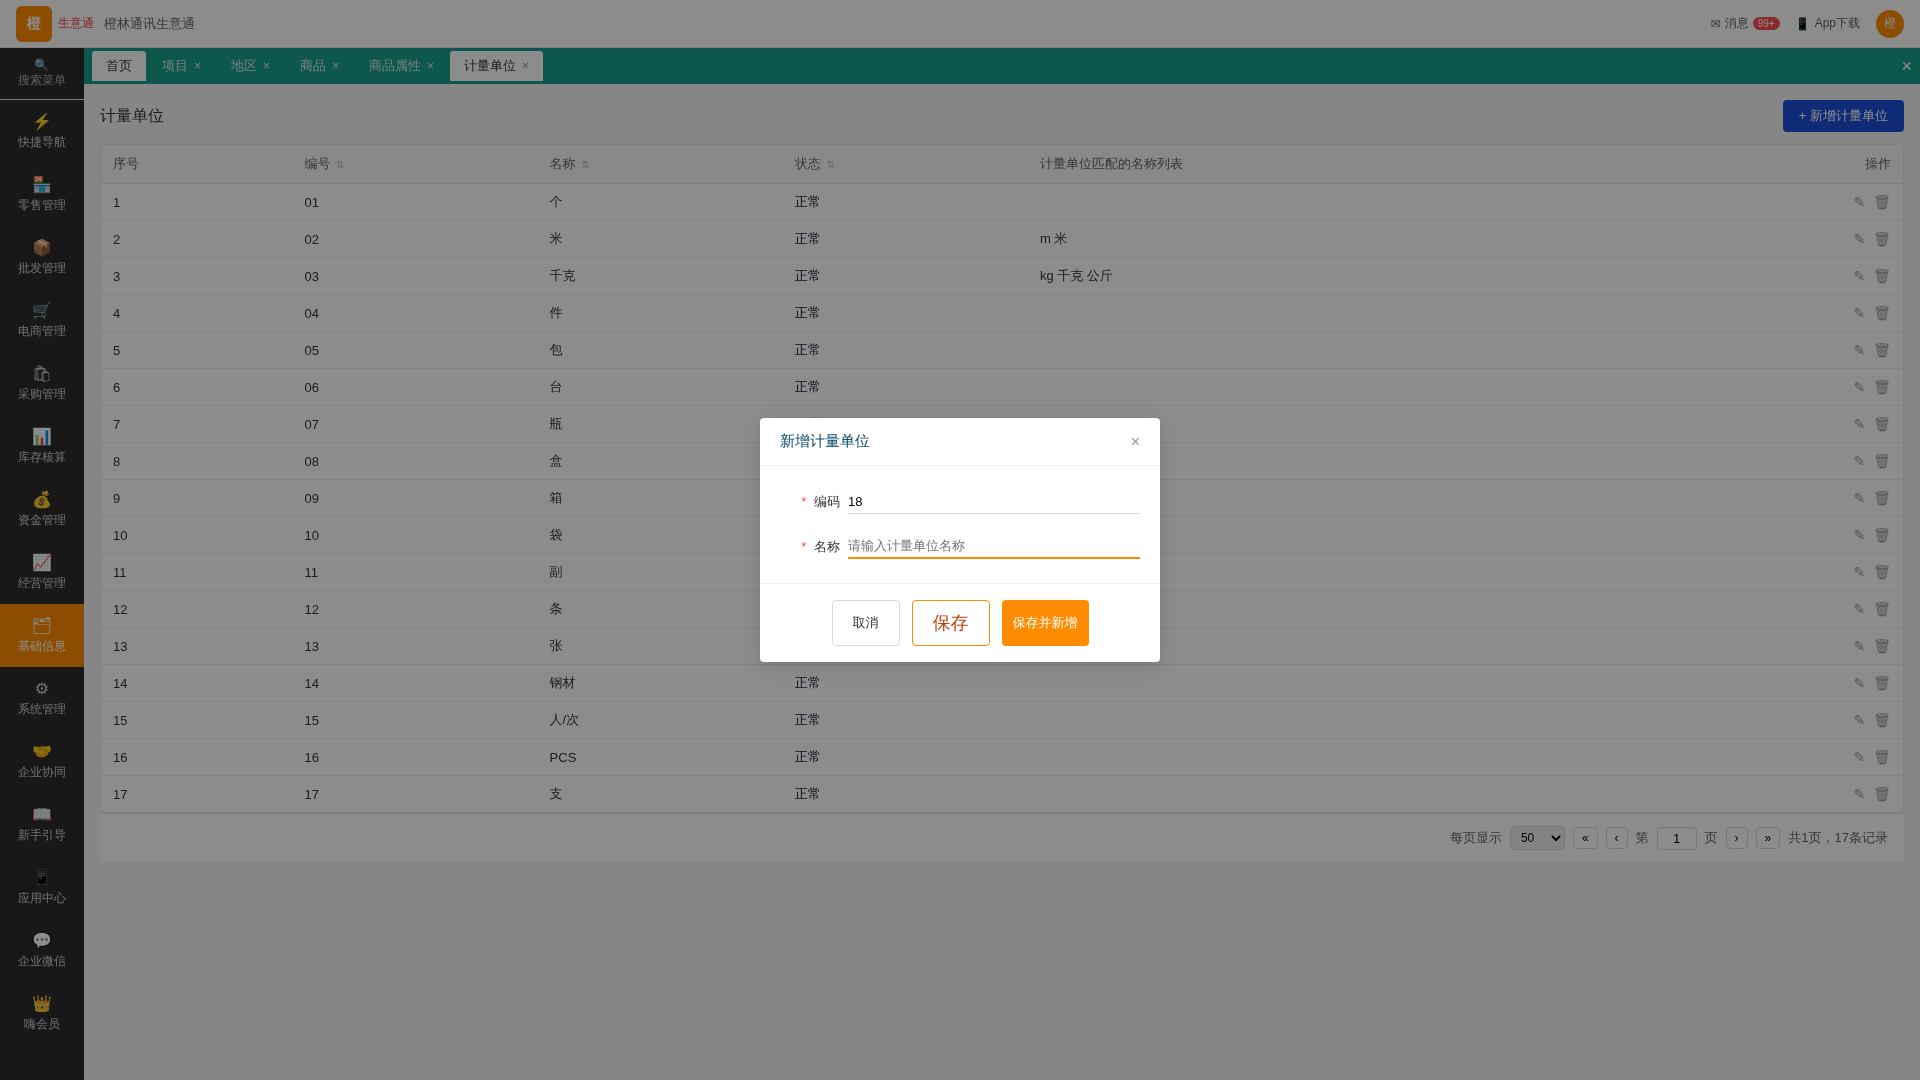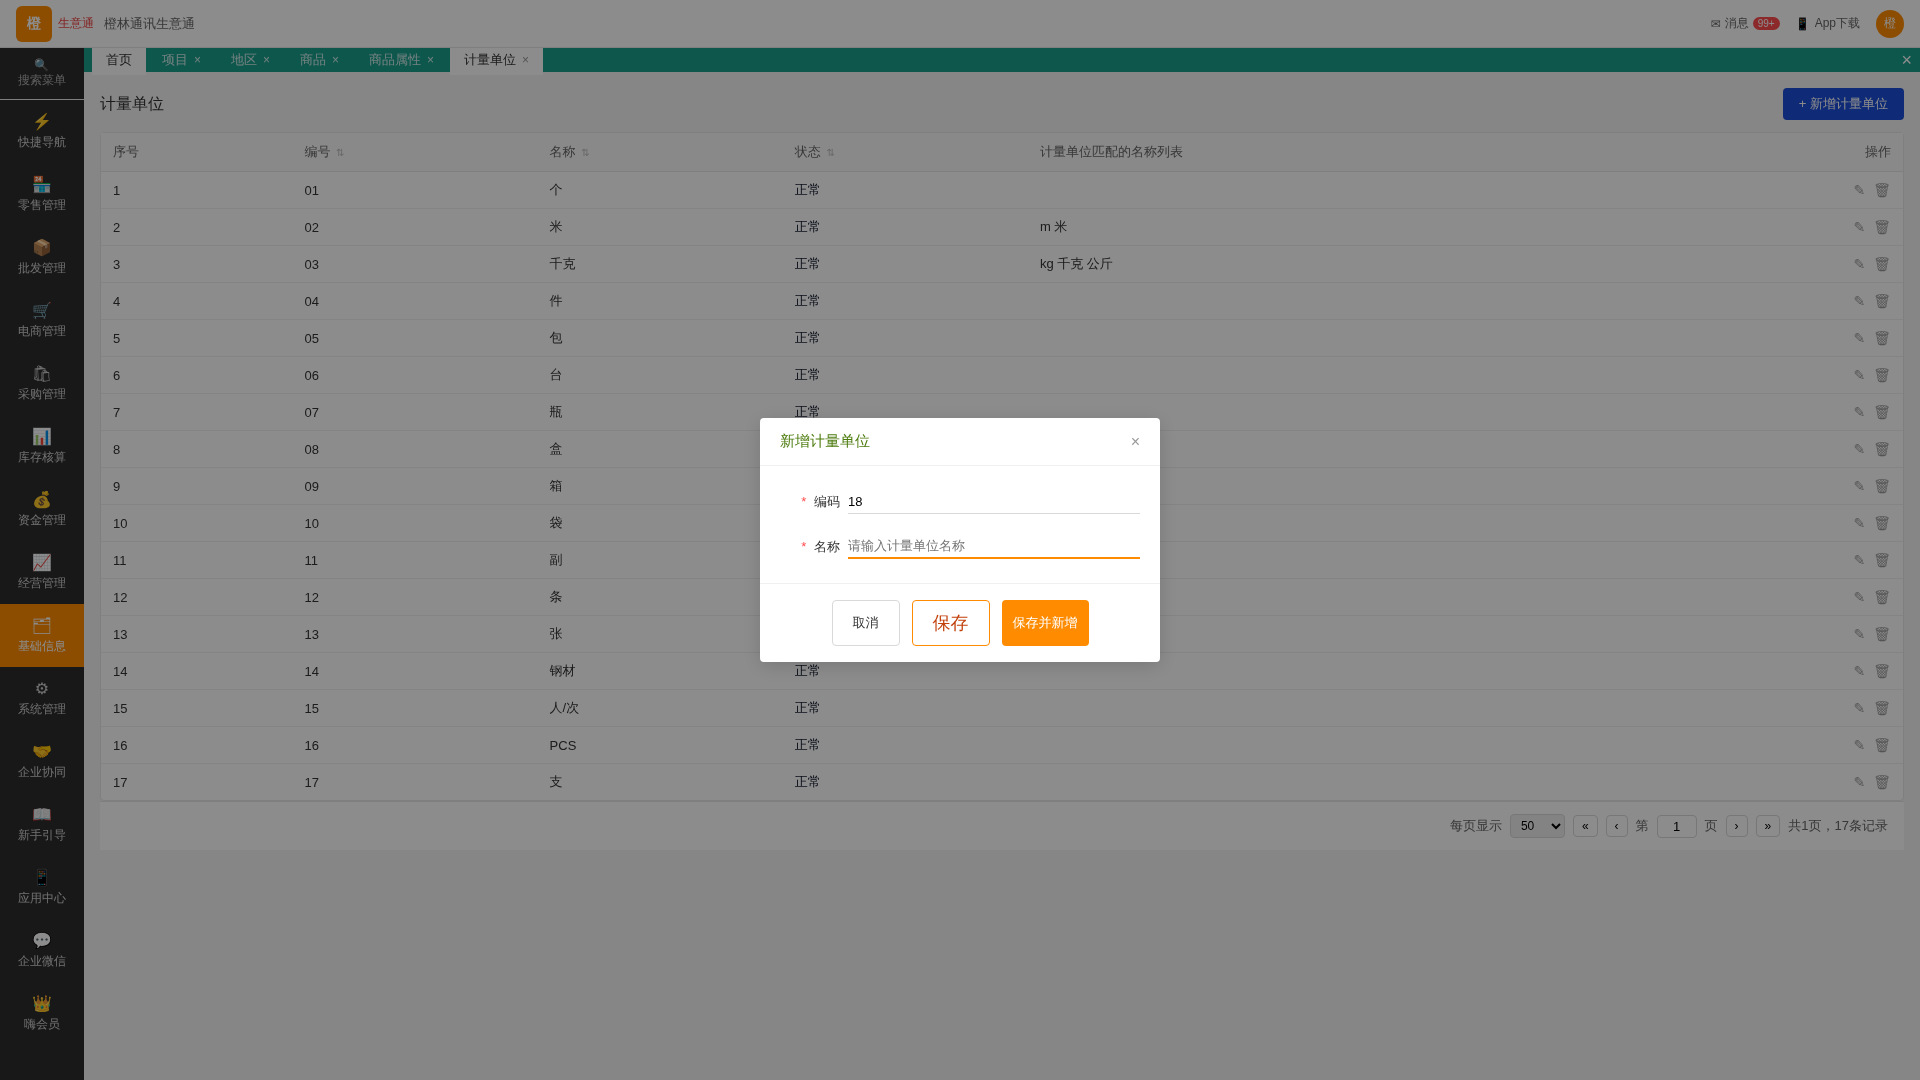--- a/index.html
+++ b/index.html
@@ -23,21 +23,21 @@
     
     .sidebar { width: 84px; background: #2d2d2d; display: flex; flex-direction: column; overflow-y: auto; }
     .sidebar-item { padding: 12px 8px; text-align: center; color: #ccc; cursor: pointer; font-size: 12px; display: flex; flex-direction: column; align-items: center; gap: 3px; }
     .sidebar-item.active { background: #ff8c00; color: #fff; }
     .sidebar-item .si-icon { font-size: 16px; }
 
     
     .content-area { flex: 1; display: flex; flex-direction: column; overflow: hidden; }
 
     
-    .tab-bar { height: 24px; background: #1a9e8c; display: flex; align-items: center; padding: 0 8px; gap: 2px; }
+    .tab-bar { height: 36px; background: #1a9e8c; display: flex; align-items: center; padding: 0 8px; gap: 2px; }
     .tab { padding: 6px 14px; border-radius: 3px 3px 0 0; font-size: 13px; cursor: pointer; display: flex; align-items: center; gap: 6px; color: rgba(255,255,255,0.8); }
     .tab.active { background: #fff; color: #333; }
     .tab-close-btn { background: none; border: none; cursor: pointer; color: inherit; font-size: 12px; padding: 0; line-height: 1; }
 
     
     .page-content { flex: 1; background: #f5f5f5; overflow: auto; padding: 16px; }
     .page-header { display: flex; justify-content: space-between; align-items: center; margin-bottom: 12px; }
     .page-title { font-size: 16px; font-weight: 500; color: #333; }
     .add-btn { background: #1d4ed8; color: #fff; border: none; padding: 7px 16px; border-radius: 4px; cursor: pointer; font-size: 13px; }
 
@@ -58,21 +58,21 @@
     .page-nav-btn { border: 1px solid #d9d9d9; background: #fff; border-radius: 4px; padding: 3px 8px; cursor: pointer; font-size: 12px; }
     .page-nav-btn:disabled { color: #ccc; cursor: not-allowed; }
     .page-input { width: 40px; border: 1px solid #d9d9d9; border-radius: 4px; padding: 3px 6px; text-align: center; font-size: 13px; }
 
     
     .overlay { position: fixed; top: 0; left: 0; right: 0; bottom: 0; background: rgba(0,0,0,0.45); z-index: 100; display: flex; align-items: center; justify-content: center; }
     
     
     .modal { background: #fff; border-radius: 4px; width: 400px; box-shadow: 0 4px 20px rgba(0,0,0,0.15); }
     .modal-header { display: flex; justify-content: space-between; align-items: center; padding: 14px 20px; border-bottom: 1px solid #f0f0f0; }
-    .modal-title { font-size: 15px; font-weight: 500; color: #4d7c0f; }
+    .modal-title { font-size: 15px; font-weight: 500; color: #0c4a6e; }
     .modal-close { background: none; border: none; cursor: pointer; color: #999; font-size: 16px; }
     .modal-body { padding: 24px 20px; }
     .form-row { display: flex; align-items: center; margin-bottom: 20px; }
     .form-row:last-child { margin-bottom: 0; }
     .form-label { width: 60px; text-align: right; font-size: 13px; color: #333; margin-right: 8px; }
     .required-star { color: #ff4d4f; margin-right: 4px; }
     .form-input { flex: 1; border: none; border-bottom: 1px solid #d9d9d9; padding: 4px 0; font-size: 13px; outline: none; }
     .form-input.active-input { border-bottom: 2px solid #ff8c00; }
     .modal-footer { display: flex; justify-content: center; gap: 12px; padding: 16px 20px; border-top: 1px solid #f0f0f0; }
     .btn-cancel { border: 1px solid #d9d9d9; background: #fff; color: #333; padding: 7px 20px; border-radius: 4px; cursor: pointer; font-size: 13px; }

